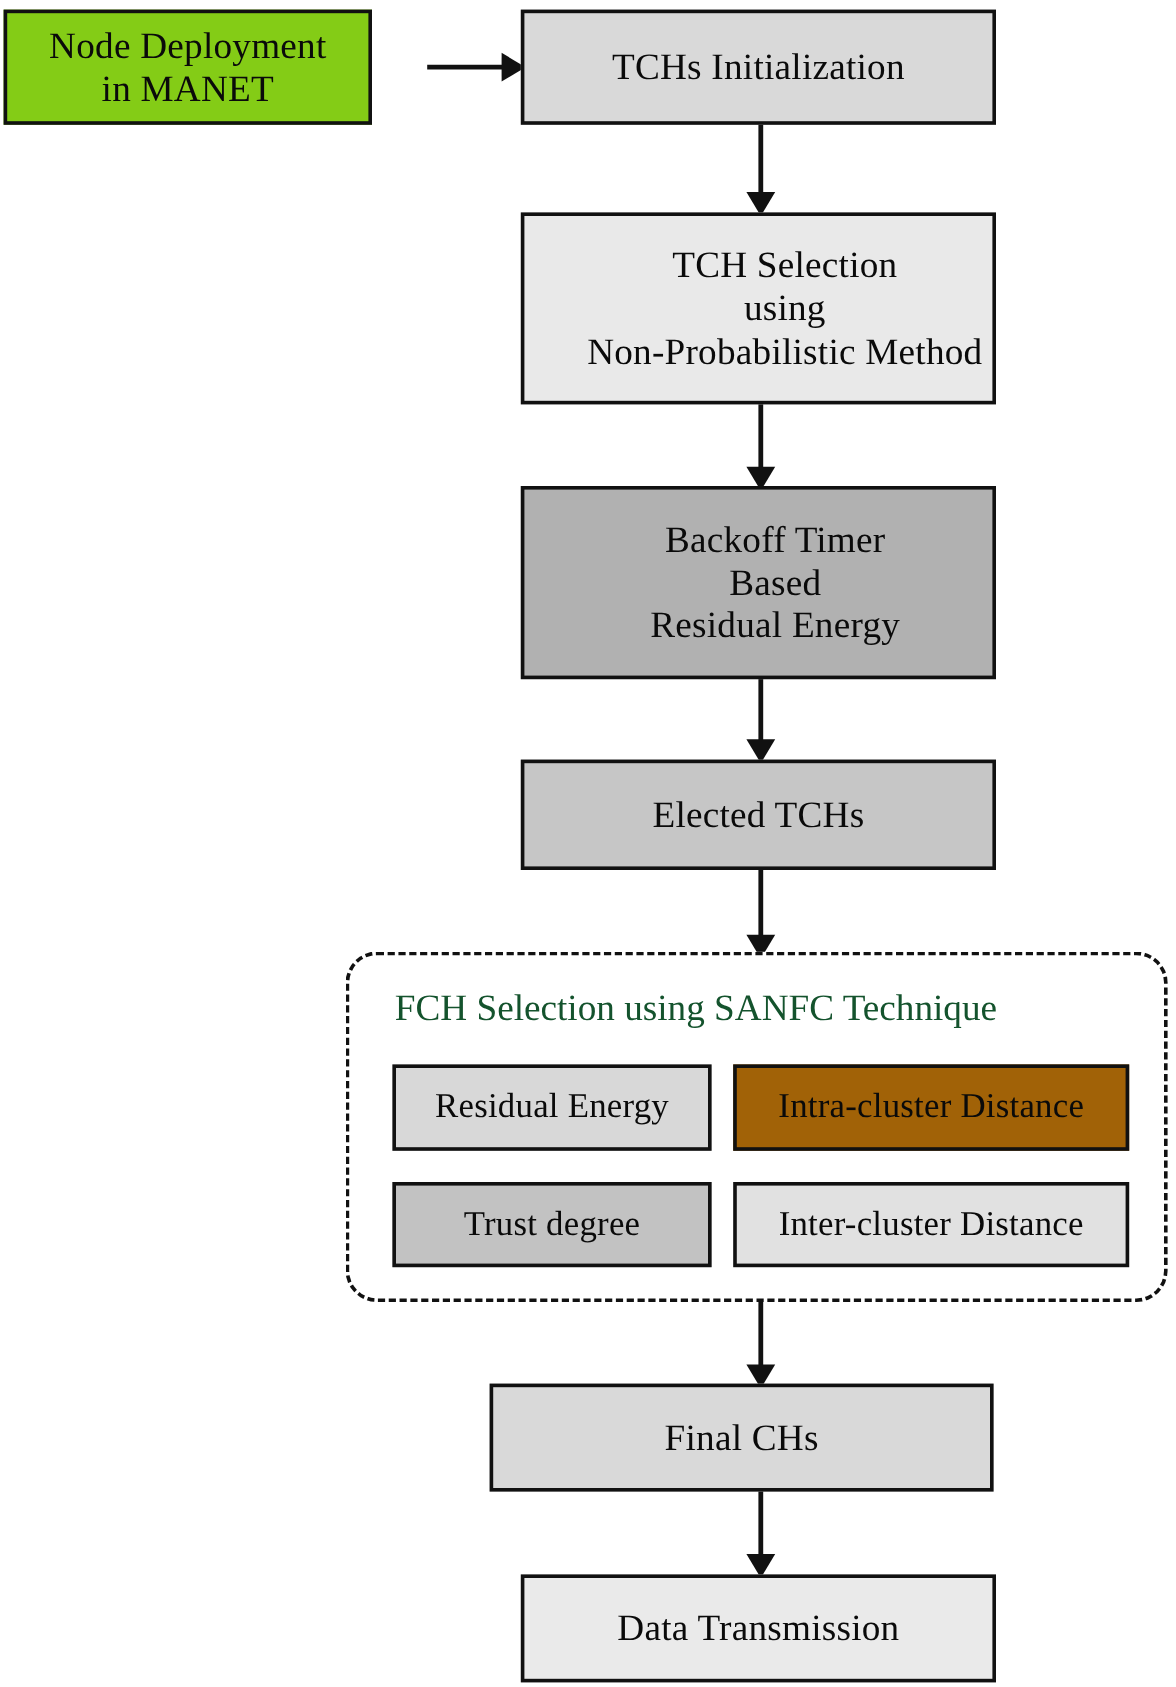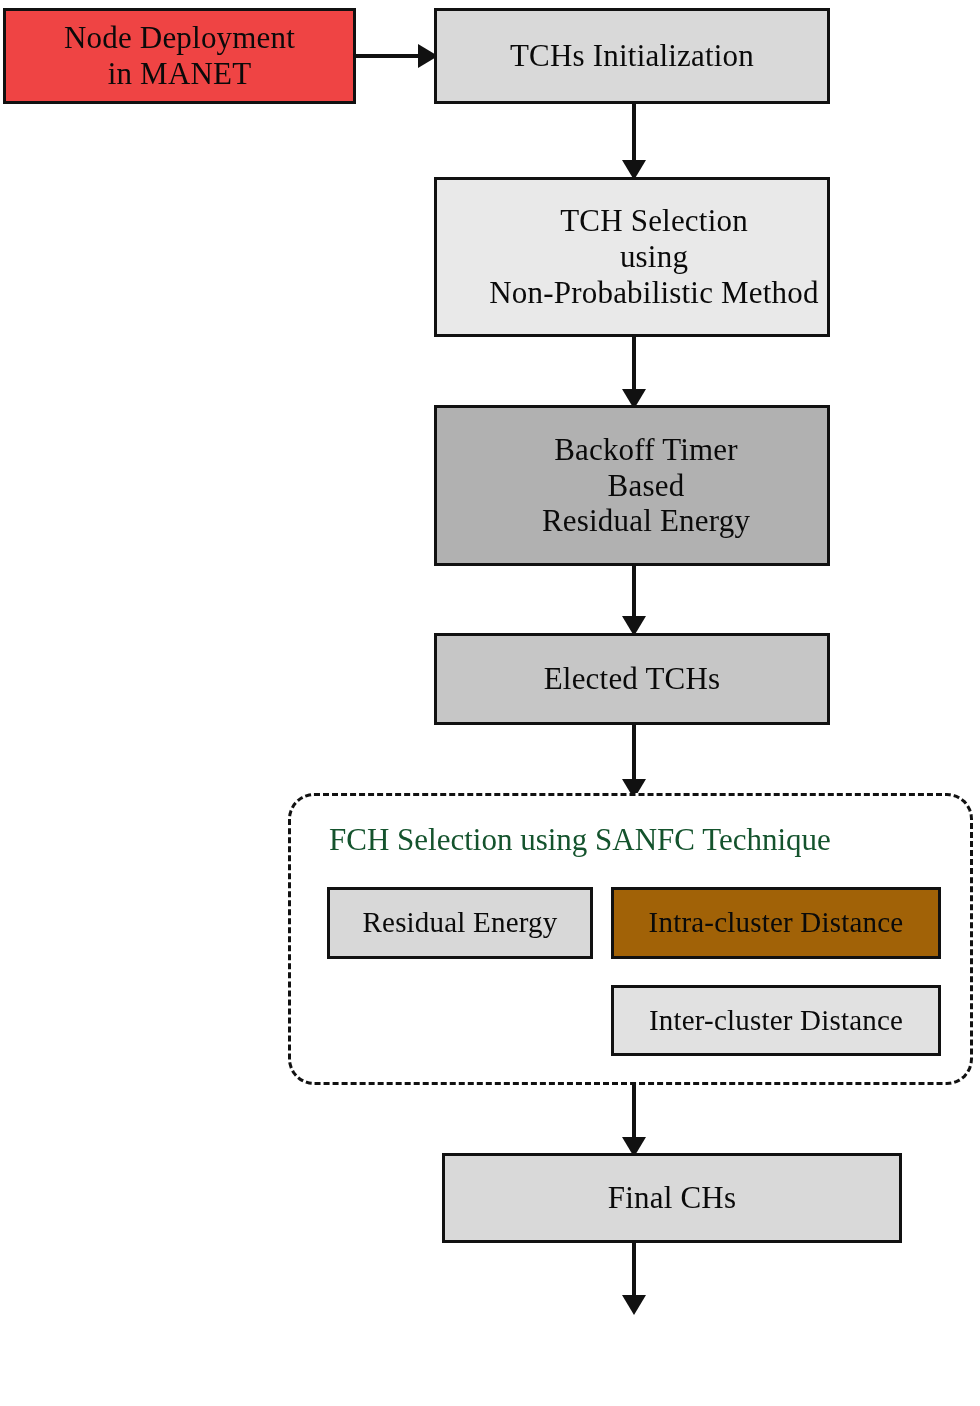--- a/index.html
+++ b/index.html
@@ -32,26 +32,26 @@
   }
   .node .label {
     display: block;
     width: 100%;
     white-space: pre-line;
   }
   .n-main { font-size: 31px; }
   .n-inner { font-size: 29px; }
 
   
-  #box-deploy      { left: 3px;   top: 8px;    width: 353px; height: 96px;  background: #ef4444; }
+  #box-deploy      { left: 3px;   top: 8px;    width: 307px; height: 96px;  background: #84cc16; }
   #box-init        { left: 434px; top: 8px;    width: 396px; height: 96px;  background: #d9d9d9; }
   #box-tch         { left: 434px; top: 177px;  width: 396px; height: 160px; background: #e9e9e9; padding-left: 44px; }
   #box-backoff     { left: 434px; top: 405px;  width: 396px; height: 161px; background: #b1b1b1; padding-left: 28px; }
   #box-elected     { left: 434px; top: 633px;  width: 396px; height: 92px;  background: #c6c6c6; align-items: center; }
-  #box-finalchs    { left: 442px; top: 1153px; width: 460px; height: 90px;  background: #d9d9d9; }
+  #box-finalchs    { left: 408px; top: 1153px; width: 420px; height: 90px;  background: #d9d9d9; }
   #box-datatx      { left: 434px; top: 1312px; width: 396px; height: 90px;  background: #eaeaea; }
 
   
   #group-fch {
     position: absolute;
     left: 288px;
     top: 793px;
     width: 685px;
     height: 292px;
     box-sizing: border-box;
@@ -161,23 +161,29 @@
   </div>
 
   <div class="node n-inner" id="box-residual">
     <span class="label">Residual Energy</span>
   </div>
 
   <div class="node n-inner" id="box-intra">
     <span class="label">Intra-cluster Distance</span>
   </div>
 
+  <div class="node n-inner" id="box-trust">
+    <span class="label">Trust degree</span>
+  </div>
 
   <div class="node n-inner" id="box-inter">
     <span class="label">Inter-cluster Distance</span>
   </div>
 
   <div class="node n-main" id="box-finalchs">
     <span class="label">Final CHs</span>
   </div>
 
+  <div class="node n-main" id="box-datatx">
+    <span class="label">Data Transmission</span>
+  </div>
 
 </div>
 
 </body></html>

